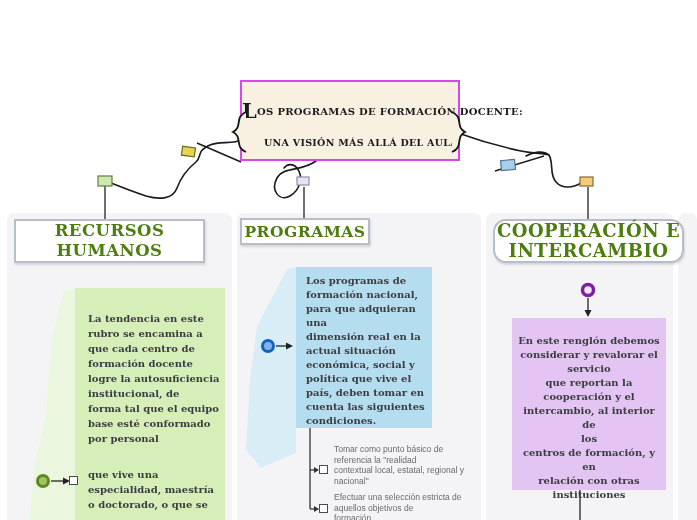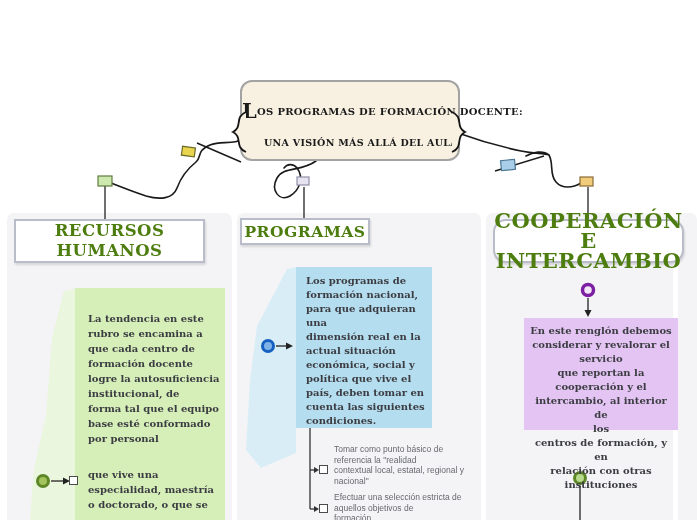--- a/index.html
+++ b/index.html
@@ -7,43 +7,43 @@
          font-family:"DejaVu Serif",serif;}
   .panel{position:absolute;top:213px;height:307px;background:var(--panel);
          border-radius:7px 7px 0 0;z-index:0;}
   .panel-left{left:7px;width:225px;}
   .panel-center{left:237px;width:244px;}
   .panel-right{left:486px;width:187px;}
   .panel-far{left:678px;width:19px;}
   svg.layer{position:absolute;left:0;top:0;z-index:1;pointer-events:none;}
   svg.toplayer{position:absolute;left:0;top:0;z-index:3;pointer-events:none;}
   .central-node{position:absolute;left:240px;top:80px;width:220px;height:81px;
-    background:var(--cream);border:2px solid #a3a3a3;border-radius:12px;z-index:2;
+    background:var(--cream);border:2px solid #d946ef;border-radius:0;z-index:2;
     box-sizing:border-box;text-align:center;color:#1a1a1a;}
   .cn-line1{position:absolute;left:0;right:0;top:16px;font-size:10px;font-weight:700;
     letter-spacing:0.3px;white-space:nowrap;}
   .cn-initial{font-size:21px;font-weight:700;vertical-align:-3px;}
   .cn-line2{position:absolute;left:0;right:0;top:55px;font-size:9.5px;font-weight:700;
     letter-spacing:0.3px;white-space:nowrap;text-align:right;}
   .title-box{position:absolute;background:#ffffff;border:2px solid #b9bcc9;
     box-shadow:1px 2px 2px rgba(0,0,0,0.12);z-index:2;display:flex;align-items:center;
     justify-content:center;text-align:center;font-weight:700;color:#4d7c0f;
     white-space:pre-line;box-sizing:border-box;letter-spacing:0.5px;}
   .tb-left{left:14px;top:219px;width:191px;height:44px;font-size:16.5px;line-height:20px;}
   .tb-center{left:240px;top:218px;width:130px;height:27px;font-size:15.5px;}
-  .tb-right{left:493px;top:219px;width:191px;height:44px;font-size:21px;line-height:20px;border-radius:13px;}
+  .tb-right{left:493px;top:219px;width:191px;height:44px;font-size:18px;line-height:20px;border-radius:13px;}
   .bubble{position:absolute;z-index:2;box-sizing:border-box;font-weight:700;
     color:#3c3d42;font-size:10px;white-space:pre-line;}
   .bubble p{margin:0 0 6px 0;}
   .bubble-green{left:75px;top:288px;width:150px;height:232px;background:var(--green-bubble);
     padding:8px 2px 12px 13px;line-height:15px;}
   .bubble-blue{left:296px;top:267px;width:136px;height:161px;background:var(--blue-bubble);
     padding:7px 2px 0 10px;line-height:14px;}
-  .bubble-purple{left:524px;top:318px;width:154px;height:112px;background:var(--purple-bubble);
-    padding:6px 4px 0 4px;line-height:14px;text-align:center;}
+  .bubble-purple{left:512px;top:318px;width:154px;height:172px;background:var(--purple-bubble);
+    padding:16px 4px 0 4px;line-height:14px;text-align:center;}
   .sub-item{position:absolute;z-index:2;font-family:Liberation Sans, sans-serif;
     font-size:8.5px;line-height:10.5px;color:#68696e;white-space:pre-line;}
   .sub-item-1{left:334px;top:444px;width:145px;}
   .sub-item-2{left:334px;top:492px;width:145px;}
   .checkbox{position:absolute;width:9px;height:9px;background:#fff;
     border:1px solid #4a4a4a;z-index:3;box-sizing:border-box;}
   .cb-left{left:69px;top:476px;}
   .cb-mid-1{left:319px;top:465px;}
   .cb-mid-2{left:319px;top:504px;}
   .edge-text{position:absolute;left:697px;top:504px;z-index:2;

